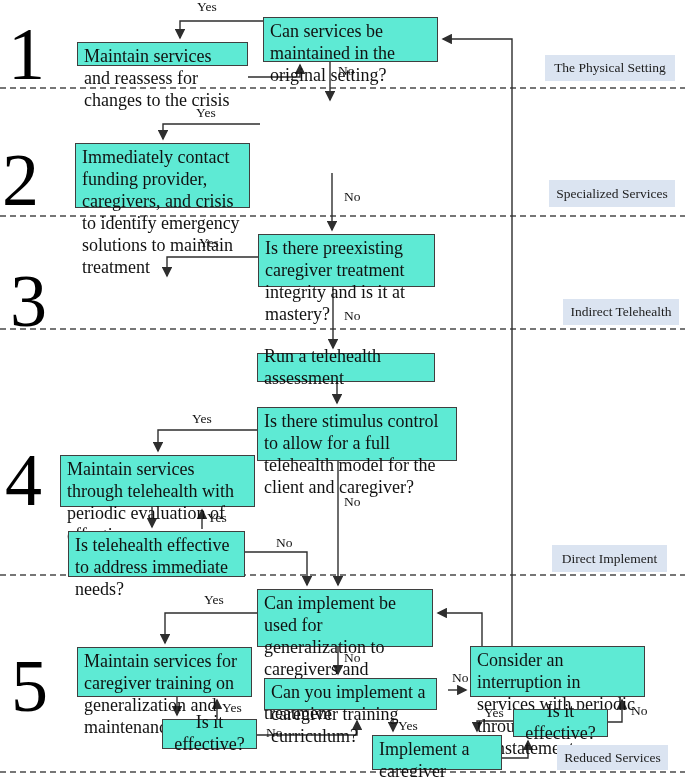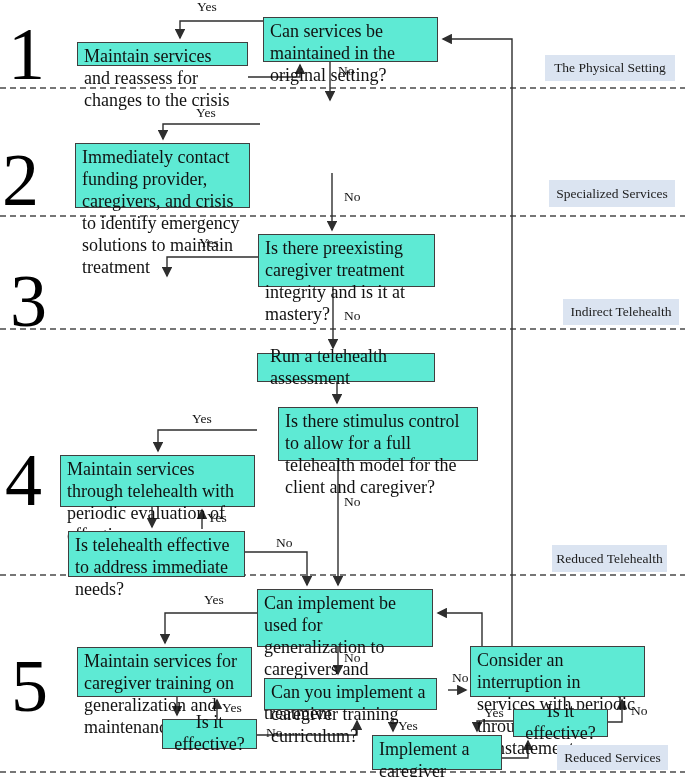--- a/index.html
+++ b/index.html
@@ -7,21 +7,21 @@
     position:relative;width:685px;height:777px;background:#fff;overflow:hidden;
     font-family:"Liberation Serif","DejaVu Serif",serif;color:#111;
   }
   svg.layer{position:absolute;left:0;top:0;width:685px;height:777px;}
   .node{
     position:absolute;box-sizing:border-box;background:#5eead4;
     border:1.5px solid #3f3f3f;padding:3px 6px;
     font-size:18px;line-height:1.22;color:#111;
   }
   .node.center{display:flex;align-items:center;justify-content:center;text-align:center;padding:2px 4px;}
-  .node.vcenter{display:flex;align-items:center;padding:2px 12px;}
+  .node.vcenter{display:flex;align-items:center;padding:2px 6px;}
   .stage-num{
     position:absolute;font-size:74px;line-height:1;color:#000;
     font-family:"Liberation Serif","DejaVu Serif",serif;
   }
   .side-label{
     position:absolute;box-sizing:border-box;background:#dbe4f1;
     font-size:13.5px;color:#1d1d1d;text-align:center;
     display:flex;align-items:center;justify-content:center;
   }
   .edge-label{
@@ -86,36 +86,36 @@
   <div class="stage-num" style="left:11px;top:649px;">5</div>
 
   <div class="node" style="left:263px;top:17px;width:175px;height:45px;">Can services be maintained in the original setting?</div>
   <div class="node" style="left:77px;top:42px;width:171px;height:24px;">Maintain services and reassess for changes to the crisis</div>
 
   <div class="node" style="left:75px;top:143px;width:175px;height:65px;">Immediately contact funding provider, caregivers, and crisis to identify emergency solutions to maintain treatment</div>
 
   <div class="node" style="left:258px;top:234px;width:177px;height:53px;">Is there preexisting caregiver treatment integrity and is it at mastery?</div>
 
   <div class="node vcenter" style="left:257px;top:353px;width:178px;height:29px;">Run a telehealth assessment</div>
-  <div class="node" style="left:257px;top:407px;width:200px;height:54px;margin-left:21px;">Is there stimulus control to allow for a full telehealth model for the client and caregiver?</div>
+  <div class="node" style="left:257px;top:407px;width:200px;height:54px;">Is there stimulus control to allow for a full telehealth model for the client and caregiver?</div>
   <div class="node" style="left:60px;top:455px;width:195px;height:52px;">Maintain services through telehealth with periodic evaluation of effectiveness.</div>
   <div class="node" style="left:68px;top:531px;width:177px;height:46px;">Is telehealth effective to address immediate needs?</div>
 
   <div class="node" style="left:257px;top:589px;width:176px;height:58px;">Can implement be used for generalization to caregivers and maintenance of the treatment</div>
   <div class="node" style="left:77px;top:647px;width:175px;height:50px;">Maintain services for caregiver training on generalization and maintenance</div>
   <div class="node center" style="left:162px;top:719px;width:95px;height:30px;">Is it effective?</div>
   <div class="node" style="left:264px;top:678px;width:173px;height:32px;">Can you implement a caregiver training curriculum?</div>
   <div class="node" style="left:470px;top:646px;width:175px;height:51px;">Consider an interruption in services with periodic through for reinstatement</div>
   <div class="node center" style="left:513px;top:709px;width:95px;height:28px;">Is it effective?</div>
   <div class="node" style="left:372px;top:735px;width:130px;height:35px;">Implement a caregiver training curriculum.</div>
 
   <div class="side-label" style="left:545px;top:55px;width:130px;height:26px;">The Physical Setting</div>
   <div class="side-label" style="left:549px;top:180px;width:126px;height:27px;">Specialized Services</div>
   <div class="side-label" style="left:551px;top:299px;width:116px;height:26px;margin-left:12px;">Indirect Telehealth</div>
-  <div class="side-label" style="left:552px;top:545px;width:115px;height:27px;">Reduced Telehealth</div>
+  <div class="side-label" style="left:552px;top:545px;width:115px;height:27px;">Direct Implement</div>
   <div class="side-label" style="left:557px;top:745px;width:111px;height:25px;text-align:center;">Reduced Services</div>
 
   <div class="edge-label" style="left:197px;top:0px;">Yes</div>
   <div class="edge-label" style="left:338px;top:64px;">No</div>
   <div class="edge-label" style="left:196px;top:106px;">Yes</div>
   <div class="edge-label" style="left:344px;top:190px;">No</div>
   <div class="edge-label" style="left:199px;top:236px;">Yes</div>
   <div class="edge-label" style="left:344px;top:309px;">No</div>
   <div class="edge-label" style="left:192px;top:412px;">Yes</div>
   <div class="edge-label" style="left:344px;top:495px;">No</div>

